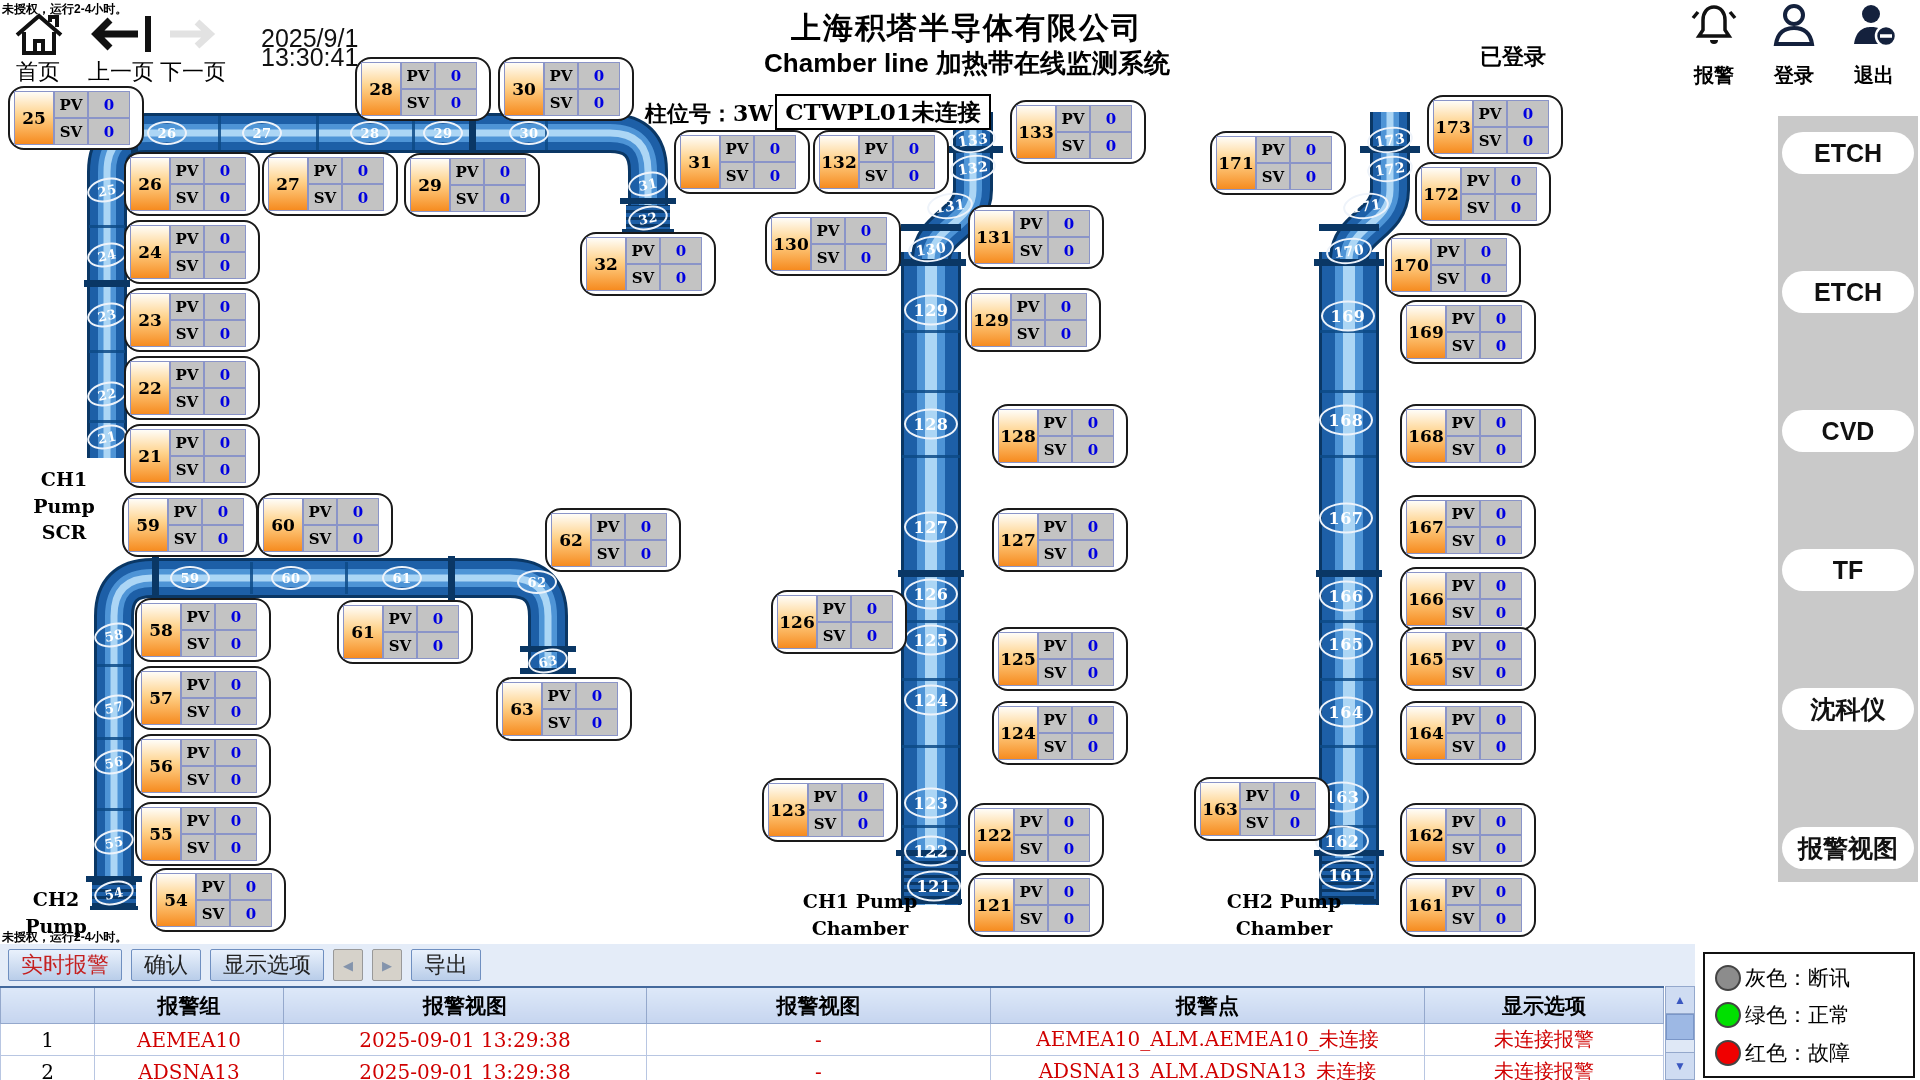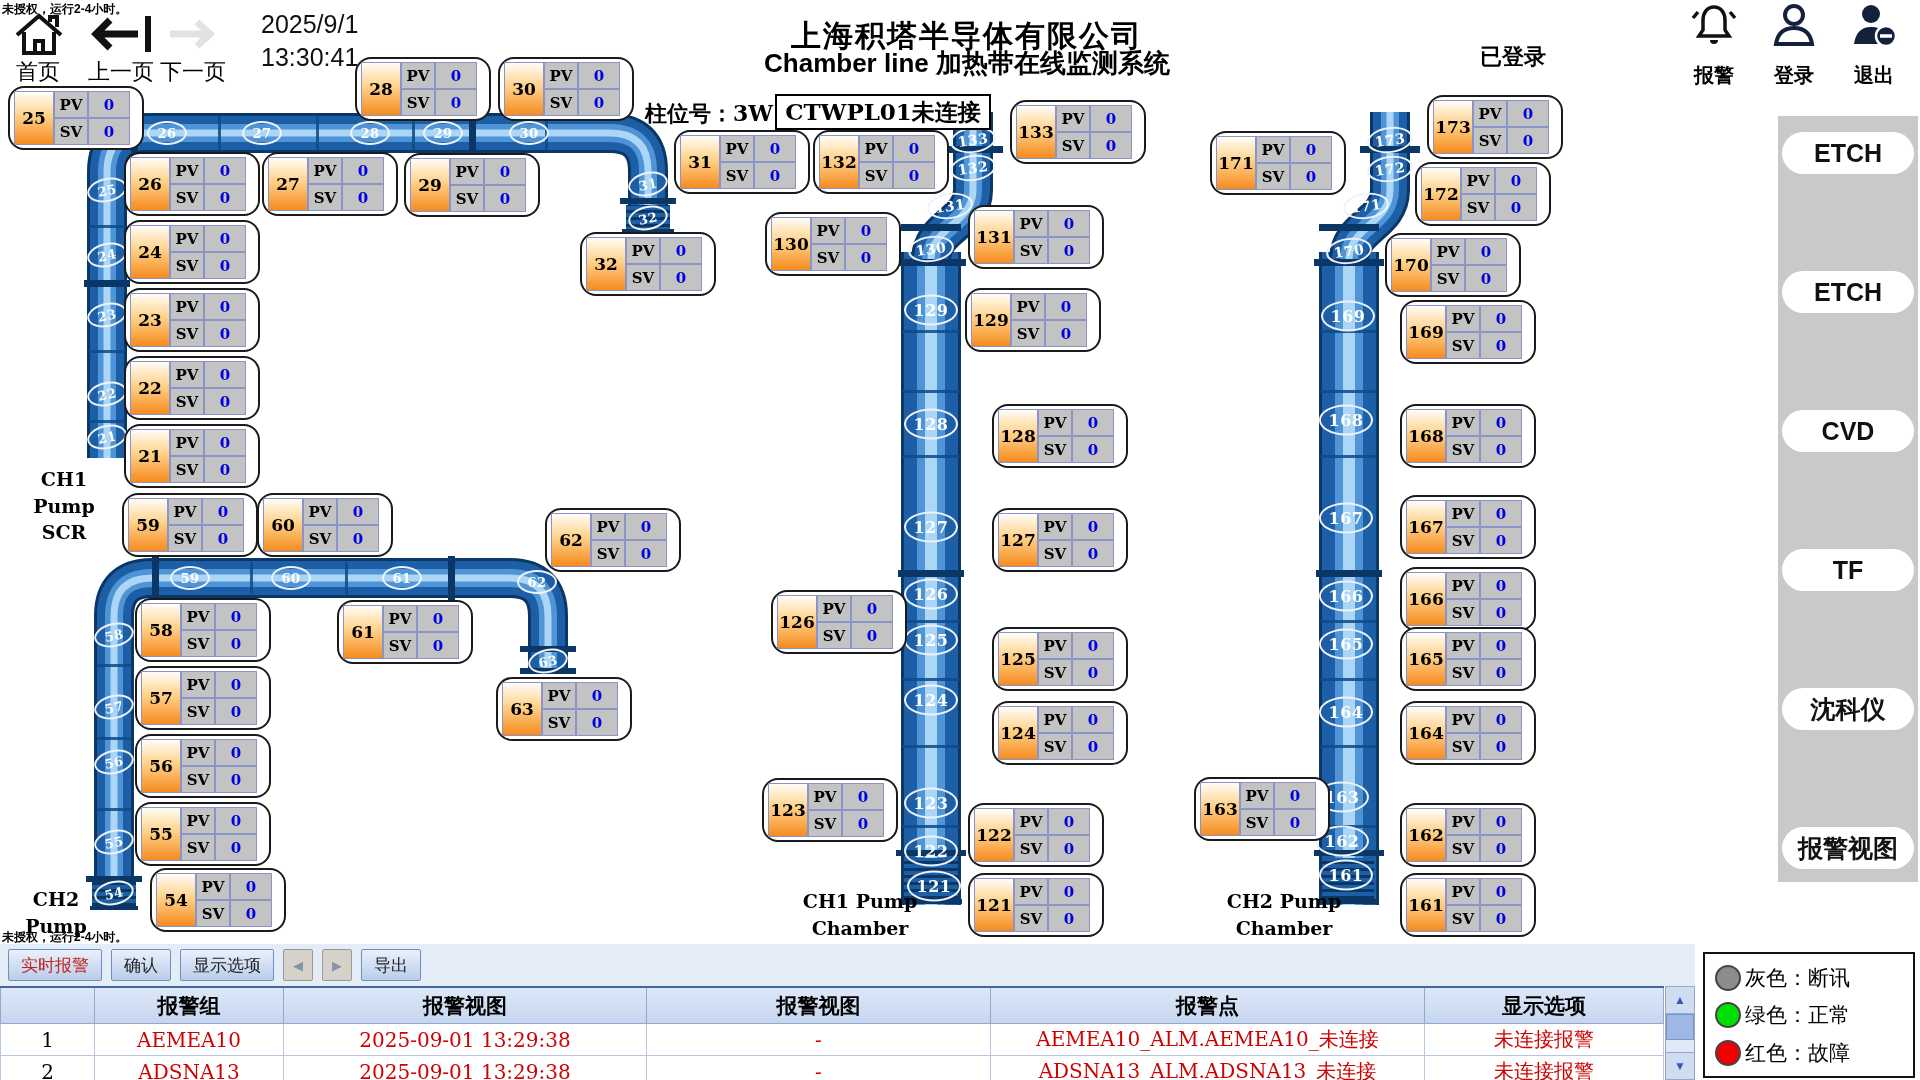--- a/index.html
+++ b/index.html
@@ -5,21 +5,21 @@
   html,body{margin:0;padding:0;}
   body{width:1920px;height:1080px;position:relative;overflow:hidden;background:#fff;
        font-family:"Liberation Sans","DejaVu Sans",sans-serif;color:#000;}
   .abs{position:absolute;}
 
   
   #status-note{left:2px;top:1px;font-weight:bold;font-size:12px;z-index:8;}
   #status-note2{left:2px;top:929px;font-weight:bold;font-size:12px;z-index:8;}
   .navlabel{font-family:"DejaVu Serif",serif;font-size:22px;z-index:8;}
   #page-date,#page-time{font-size:25px;color:#111;z-index:8;}
-  #company{left:760px;top:16px;width:414px;text-align:center;font-family:"DejaVu Serif",serif;
+  #company{left:760px;top:8px;width:414px;text-align:center;font-family:"DejaVu Serif",serif;
            font-weight:bold;font-size:30px;letter-spacing:2px;z-index:8;}
   #systitle{left:710px;top:46px;width:514px;text-align:center;font-weight:bold;font-size:26px;z-index:8;}
   #colpos{left:645px;top:99px;font-family:"DejaVu Serif",serif;font-weight:bold;font-size:22px;z-index:8;}
   #connbox{left:775px;top:94px;width:212px;height:32px;border:2px solid #000;background:#fff;
            display:flex;align-items:center;justify-content:center;font-family:"DejaVu Serif",serif;
            font-weight:bold;font-size:23px;z-index:8;}
   #login-status{left:1480px;top:42px;font-weight:bold;font-size:22px;z-index:8;}
   #actions{left:1684px;top:2px;display:flex;gap:20px;z-index:8;}
   .action{display:flex;flex-direction:column;align-items:center;width:60px;cursor:pointer;}
   .action-label{font-weight:bold;font-size:20px;margin-top:14px;}
@@ -65,21 +65,21 @@
          font-family:"DejaVu Serif",serif;font-weight:bold;font-size:15px;color:#000;}
   .scell.val{color:#0000e0;}
 
   .glabel{position:absolute;z-index:6;text-align:center;font-family:"DejaVu Serif",serif;
           font-weight:bold;font-size:19px;line-height:1.4;color:#000;}
 
   
   #alarm-toolbar{left:0;top:944px;width:1695px;height:42px;background:#e4ecf8;display:flex;
                  align-items:center;gap:9px;padding-left:8px;box-sizing:border-box;z-index:7;}
   .tbtn{height:32px;padding:9px 12px;background:linear-gradient(#e9f1fc,#b9cde9);border:1px solid #6f8fc0;
-        font-family:"DejaVu Serif",serif;font-size:17px;color:#222;display:flex;align-items:center;
+        font-family:"DejaVu Serif",serif;font-size:22px;color:#222;display:flex;align-items:center;
         border-radius:2px;cursor:pointer;}
   .tbtn.accent{color:#c42020;}
   .tbtn.nav{width:30px;padding:0;justify-content:center;background:#d6d2ca;border:1px solid #999;
             color:#8494ac;font-size:13px;}
   #alarm-table{position:absolute;left:0;top:986px;width:1663px;z-index:7;border-collapse:collapse;
                table-layout:fixed;font-family:"DejaVu Serif",serif;background:#fff;}
   #alarm-table th{height:33px;background:linear-gradient(#dde8f8,#c6d5ef);font-weight:bold;font-size:21px;
                   border:1px solid #94a8cc;border-top:2px solid #44699c;}
   #alarm-table td{height:29px;font-size:20px;border:1px solid #b8c6e2;text-align:center;
                   color:#d00000;background:#fff;overflow:hidden;white-space:nowrap;}
@@ -716,21 +716,21 @@
   <path d="M52 22 H12 M24 8 L10 22 L24 36" fill="none" stroke="#111" stroke-width="7"></path>
   <path d="M62 4 V40" stroke="#111" stroke-width="6"></path>
 </svg>
 <div class="abs navlabel" style="left:88px;top:57px">上一页</div>
 
 <svg class="abs" style="left:164px;top:12px;z-index:8" width="56" height="44">
   <path d="M6 22 H44 M33 10 L46 22 L33 34" fill="none" stroke="#e2e2e2" stroke-width="7"></path>
 </svg>
 <div class="abs navlabel" style="left:160px;top:57px">下一页</div>
 
-<div id="page-date" class="abs" style="left:261px;top:10px">2025/9/1</div>
+<div id="page-date" class="abs" style="left:261px;top:24px">2025/9/1</div>
 <div id="page-time" class="abs" style="left:261px;top:43px">13:30:41</div>
 
 <div id="company" class="abs">上海积塔半导体有限公司</div>
 <div id="systitle" class="abs">Chamber line 加热带在线监测系统</div>
 
 <div id="colpos" class="abs"><span>柱位号：</span><span>3W</span></div>
 <div id="connbox" class="abs">CTWPL01未连接</div>
 <div id="login-status" class="abs">已登录</div>
 
 <div id="actions" class="abs">

